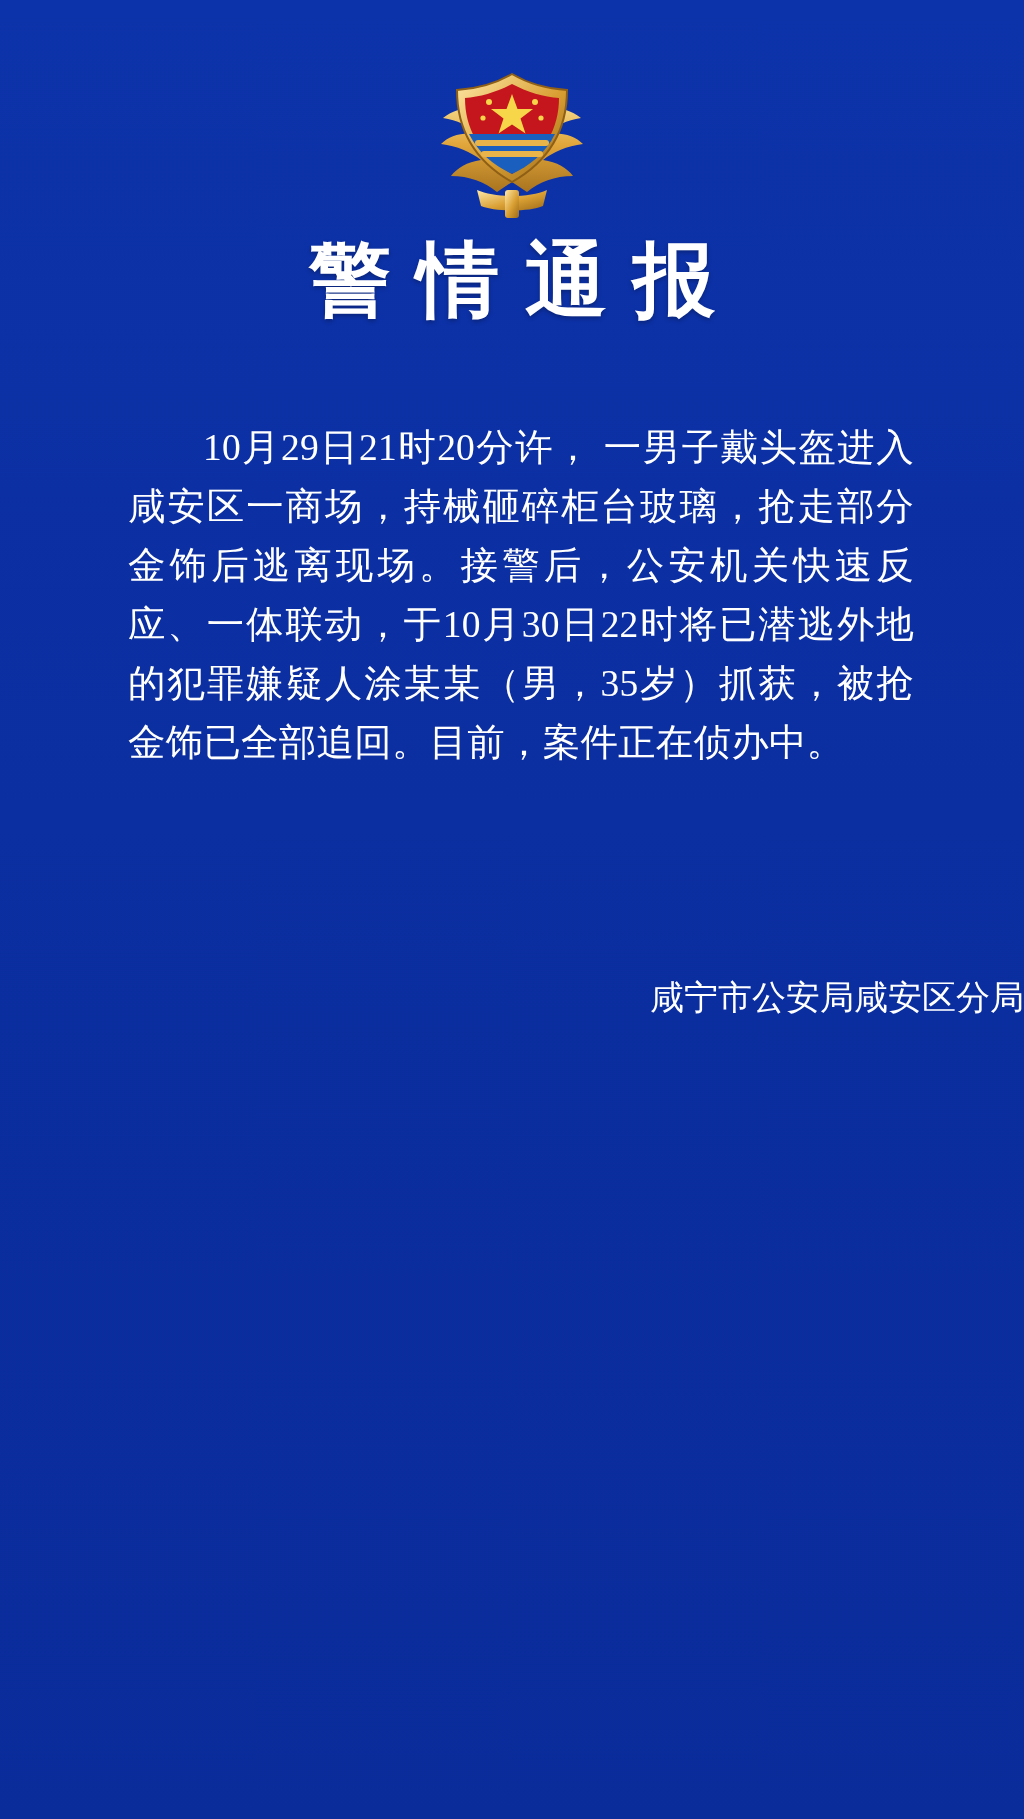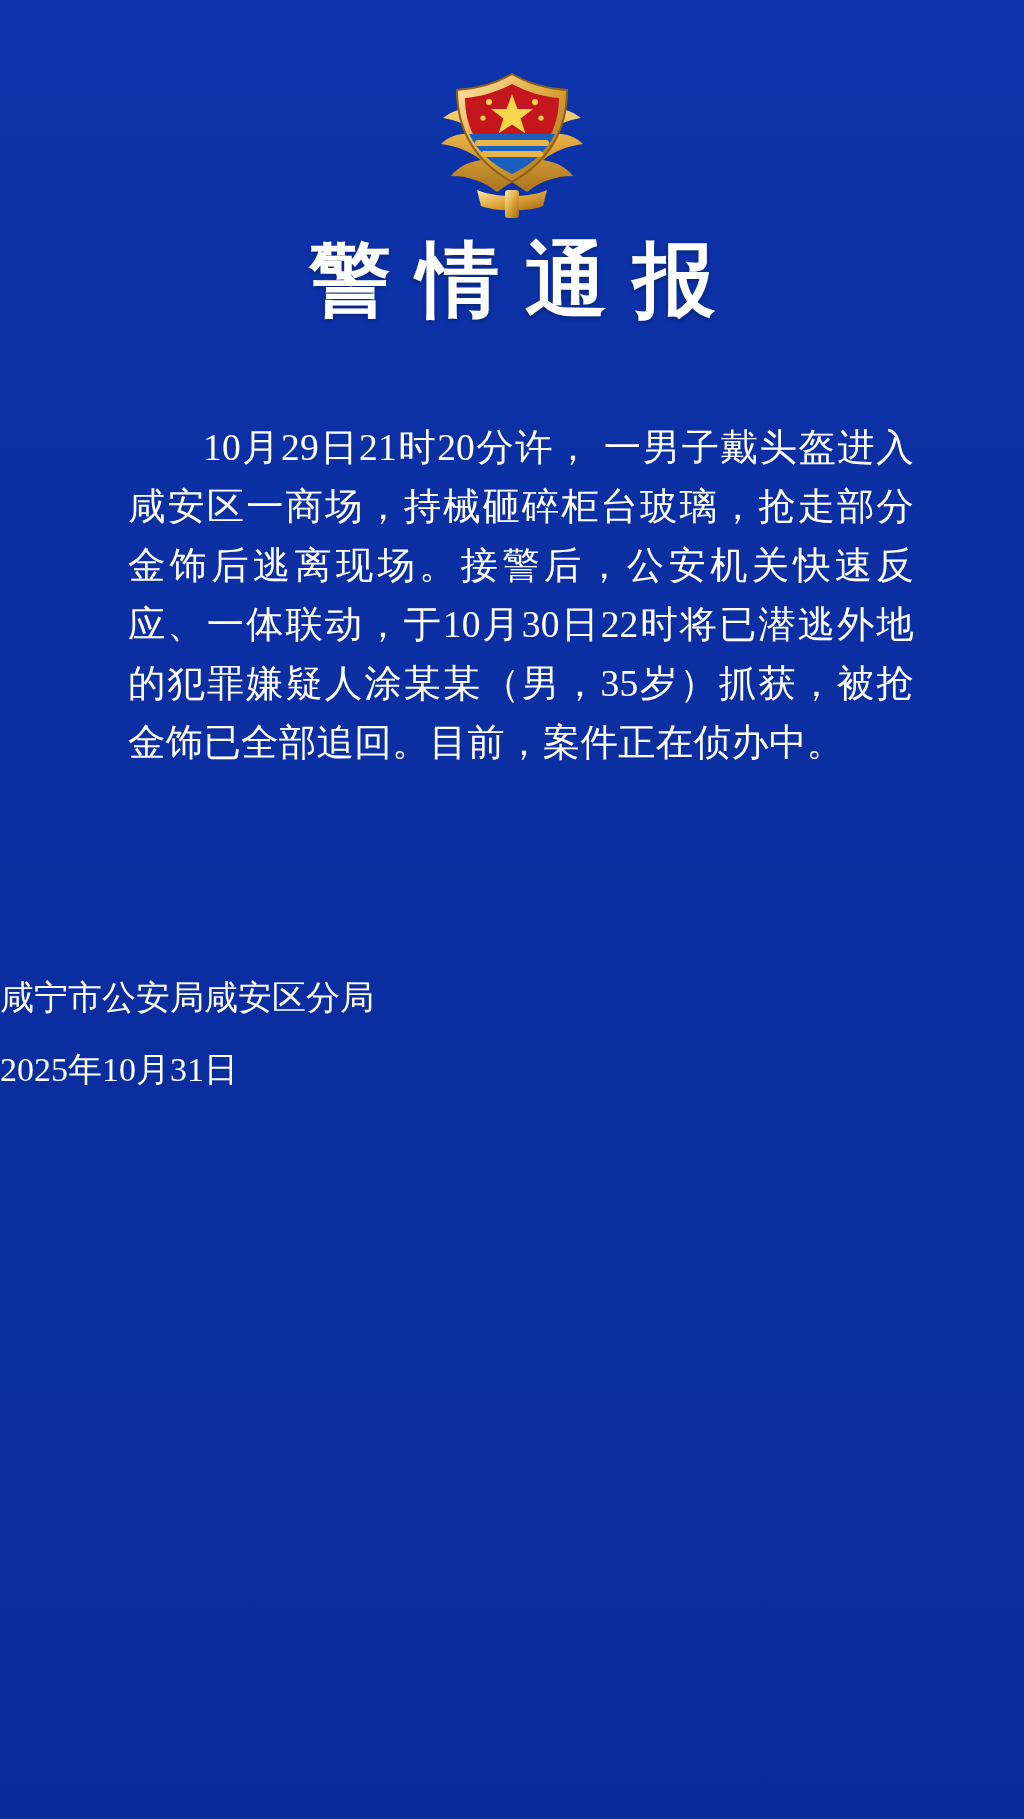--- a/index.html
+++ b/index.html
@@ -68,21 +68,21 @@
     text-indent: 75px;
     font-family: "Liberation Serif", "DejaVu Serif", serif;
     letter-spacing: 0.2px;
   }
 
   
   .signature {
     position: absolute;
     left: 0;
     width: 1024px;
-    text-align: left;
+    text-align: right;
     font-size: 34px;
     line-height: 1.2;
     font-family: "Liberation Serif", "DejaVu Serif", serif;
   }
   .sig-unit { top: 978px; }
   .sig-date { top: 1050px; }
 </style>
 </head>
 <body>
 
@@ -128,15 +128,14 @@
         <circle cx="124" cy="56" r="2.6" fill="#f7d64a"></circle>
       </svg>
     </div>
   </div>
 
   <div class="title">警情通报</div>
 
   <div class="body-text">10月29日21时20分许， 一男子戴头盔进入咸安区一商场，持械砸碎柜台玻璃，抢走部分金饰后逃离现场。接警后，公安机关快速反应、一体联动，于10月30日22时将已潜逃外地的犯罪嫌疑人涂某某（男，35岁）抓获，被抢金饰已全部追回。目前，案件正在侦办中。</div>
 
   <div class="signature sig-unit">咸宁市公安局咸安区分局</div>
-  <div class="signature sig-date">2025年10月31日</div>
 
 </div>
 
 </body></html>

